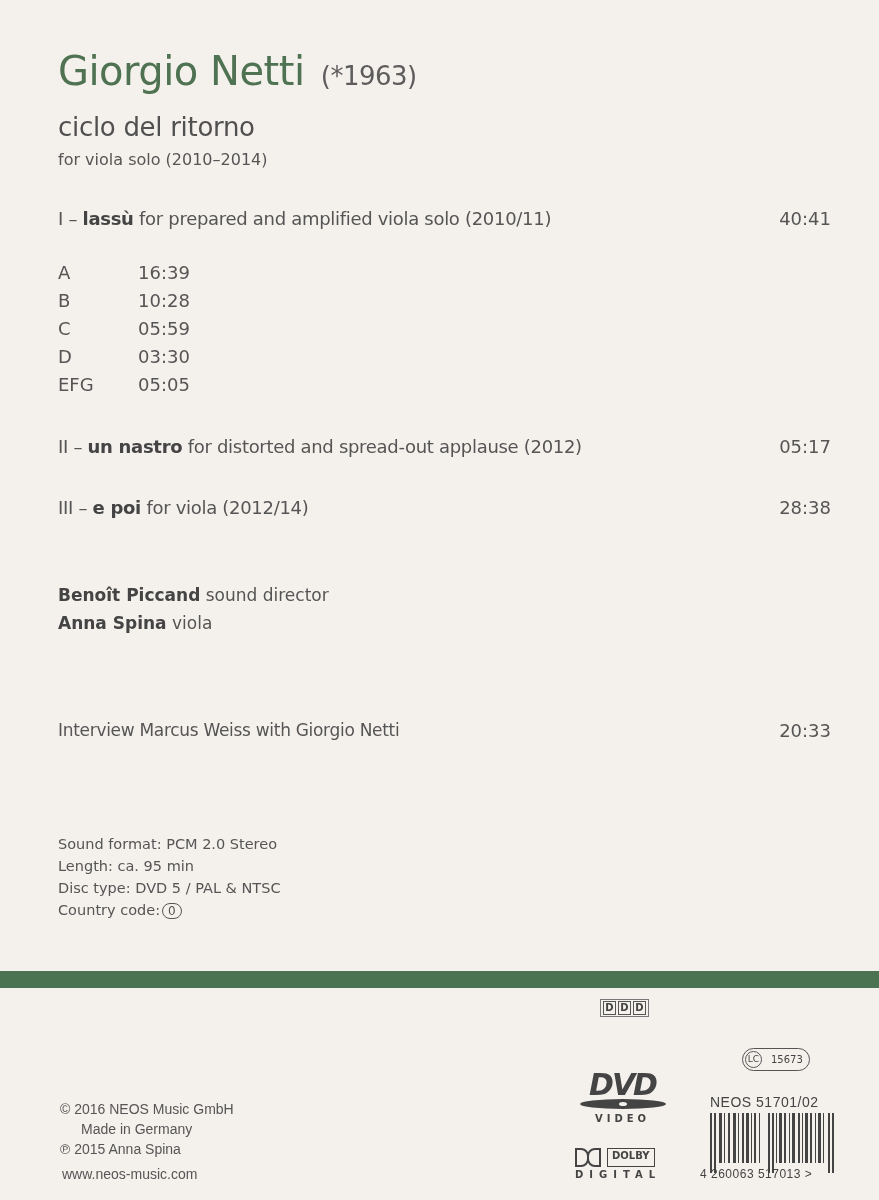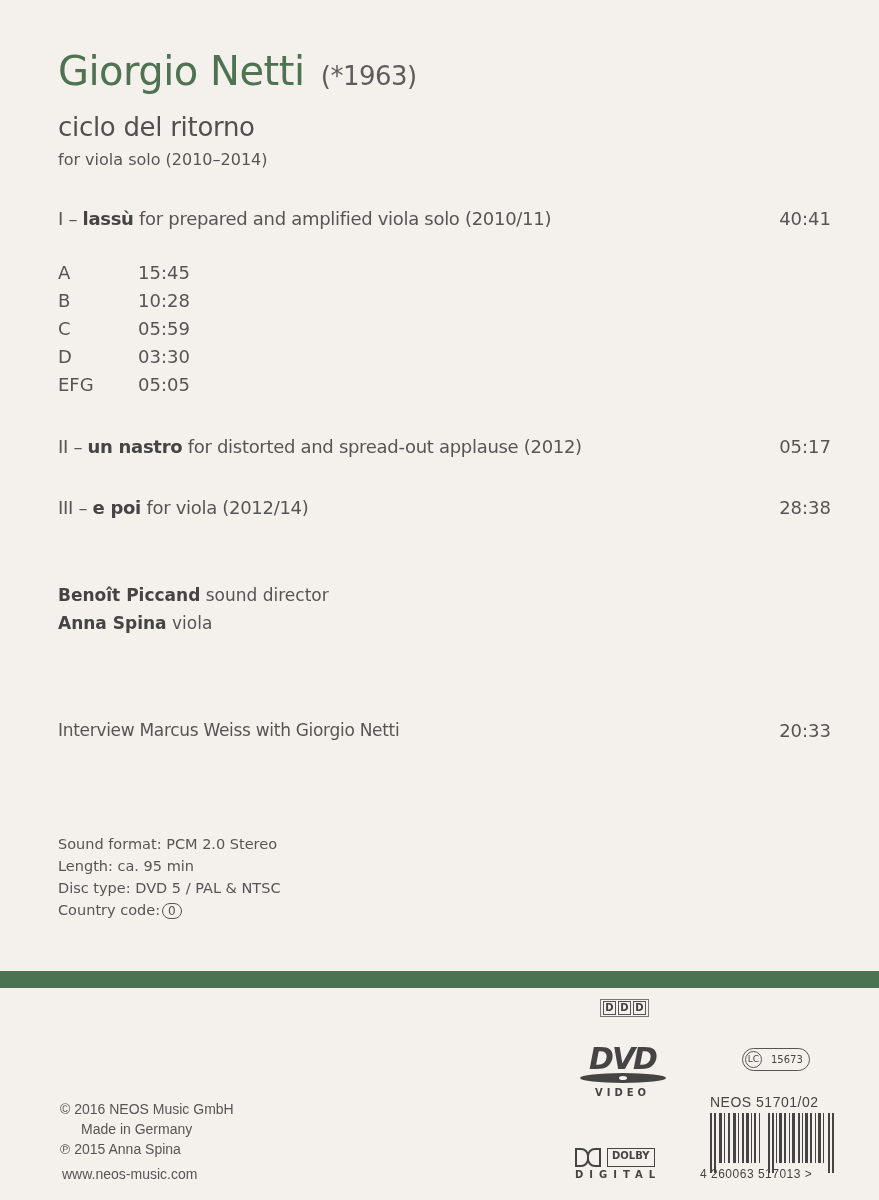--- a/index.html
+++ b/index.html
@@ -28,21 +28,21 @@
     .credits { left: 58px; top: 581px; font-size: 17px; line-height: 28px; color: #555; }
     .credits b { color: #444; }
     .specs { left: 58px; top: 833px; font-size: 14.5px; line-height: 22px; color: #555; }
     .country-code {
       display: inline-block; border: 1.3px solid #555; border-radius: 9px;
       padding: 0 5px; line-height: 14px; font-size: 12px; margin-left: 2px;
     }
     .green-bar { left: 0; top: 971px; width: 879px; height: 17px; background: #4b7351; }
     .ddd { left: 600px; top: 999px; display: flex; border: 1px solid #777; padding: 1px; }
     .ddd span { border: 1px solid #555; font-size: 10px; font-weight: bold; width: 11px; text-align: center; margin: 0 1px; line-height: 12px; color: #444; }
-    .dvd { left: 575px; top: 1045px; width: 95px; text-align: center; }
+    .dvd { left: 575px; top: 1071px; width: 95px; text-align: center; }
     .dvd .logo { font-size: 30px; font-weight: bold; font-style: italic; color: #444; letter-spacing: -2px; line-height: 28px; }
     .dvd .disc { width: 86px; height: 10px; background: #444; border-radius: 50%; margin: 0 auto; position: relative; }
     .dvd .disc::after { content: ""; position: absolute; left: 39px; top: 3px; width: 8px; height: 4px; background: #f4f1ed; border-radius: 50%; }
     .dvd .video { font-size: 10px; letter-spacing: 4px; color: #444; font-weight: bold; margin-top: 4px; }
     .lc { left: 742px; top: 1048px; border: 1.3px solid #555; border-radius: 12px; font-size: 10px; padding: 2px 6px 2px 2px; display: flex; align-items: center; color: #444; }
     .lc .lc-mark { border: 1.3px solid #555; border-radius: 50%; width: 15px; height: 15px; font-size: 9px; text-align: center; line-height: 15px; margin-right: 9px; }
     .catalog { left: 710px; top: 1094px; font-size: 14px; color: #444; letter-spacing: 0.5px; font-family: "Liberation Sans", sans-serif; }
     .barcode { left: 710px; top: 1113px; width: 124px; height: 60px; }
     .barcode-num { left: 700px; top: 1167px; font-size: 12px; color: #444; font-family: "Liberation Sans", sans-serif; letter-spacing: 0.5px; }
     .dolby { left: 575px; top: 1148px; }
@@ -69,21 +69,21 @@
 
 <div class="abs mv" style="top:208px">
   <span>I –</span>
   <b>lassù</b>
   <span>for prepared and amplified viola solo (2010/11)</span>
 </div>
 <div class="abs dur" style="top:208px">40:41</div>
 
 <div class="abs sec" style="top:262px">
     <span class="lab">A</span>
-    <span>15:45</span>
+    <span>16:39</span>
   </div>
 <div class="abs sec" style="top:290px">
     <span class="lab">B</span>
     <span>10:28</span>
   </div>
 <div class="abs sec" style="top:318px">
     <span class="lab">C</span>
     <span>05:59</span>
   </div>
 <div class="abs sec" style="top:346px">

